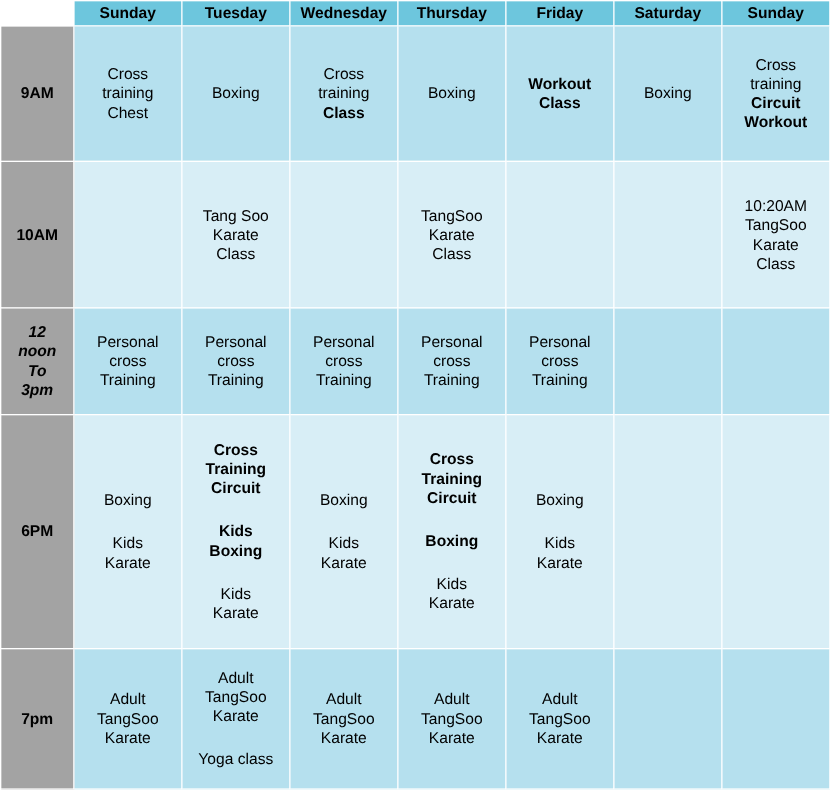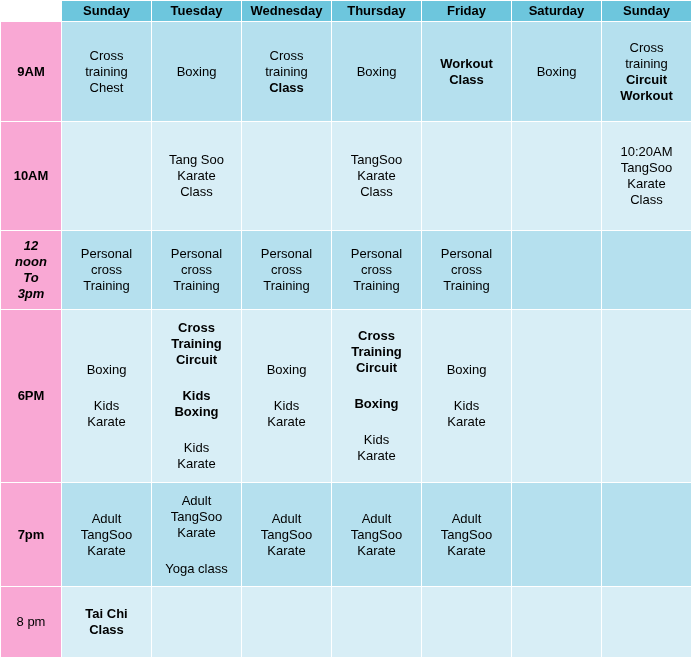--- a/index.html
+++ b/index.html
@@ -37,21 +37,21 @@
     border-left: 1px solid #ffffff;
   }
   th.dayhead {
     background: #6dc6dd;
     color: #ffffff;
     font-weight: bold;
     font-size: 13px;
     height: 20px;
   }
   td.timecell {
-    background: #f9a8d4;
+    background: #a3a3a3;
     color: #ffffff;
     font-weight: bold;
     font-size: 13px;
     line-height: 15px;
   }
   td.timecell.small {
     font-size: 12px;
     font-weight: normal;
   }
   td.cell {
@@ -328,41 +328,14 @@
 Karate</div>
           </div>
         </td>
         <td class="cell alt">
           <div class="stack"></div>
         </td>
         <td class="cell alt">
           <div class="stack"></div>
         </td>
       </tr>
-      <tr class="row8">
-        <td class="timecell small" style="white-space: pre-line;">8 pm</td>
-        <td class="cell">
-          <div class="stack">
-            <div class="cellbox bold">Tai  Chi
-Class</div>
-          </div>
-        </td>
-        <td class="cell">
-          <div class="stack"></div>
-        </td>
-        <td class="cell">
-          <div class="stack"></div>
-        </td>
-        <td class="cell">
-          <div class="stack"></div>
-        </td>
-        <td class="cell">
-          <div class="stack"></div>
-        </td>
-        <td class="cell">
-          <div class="stack"></div>
-        </td>
-        <td class="cell">
-          <div class="stack"></div>
-        </td>
-      </tr>
     </tbody>
 </table>
 
 </body></html>

